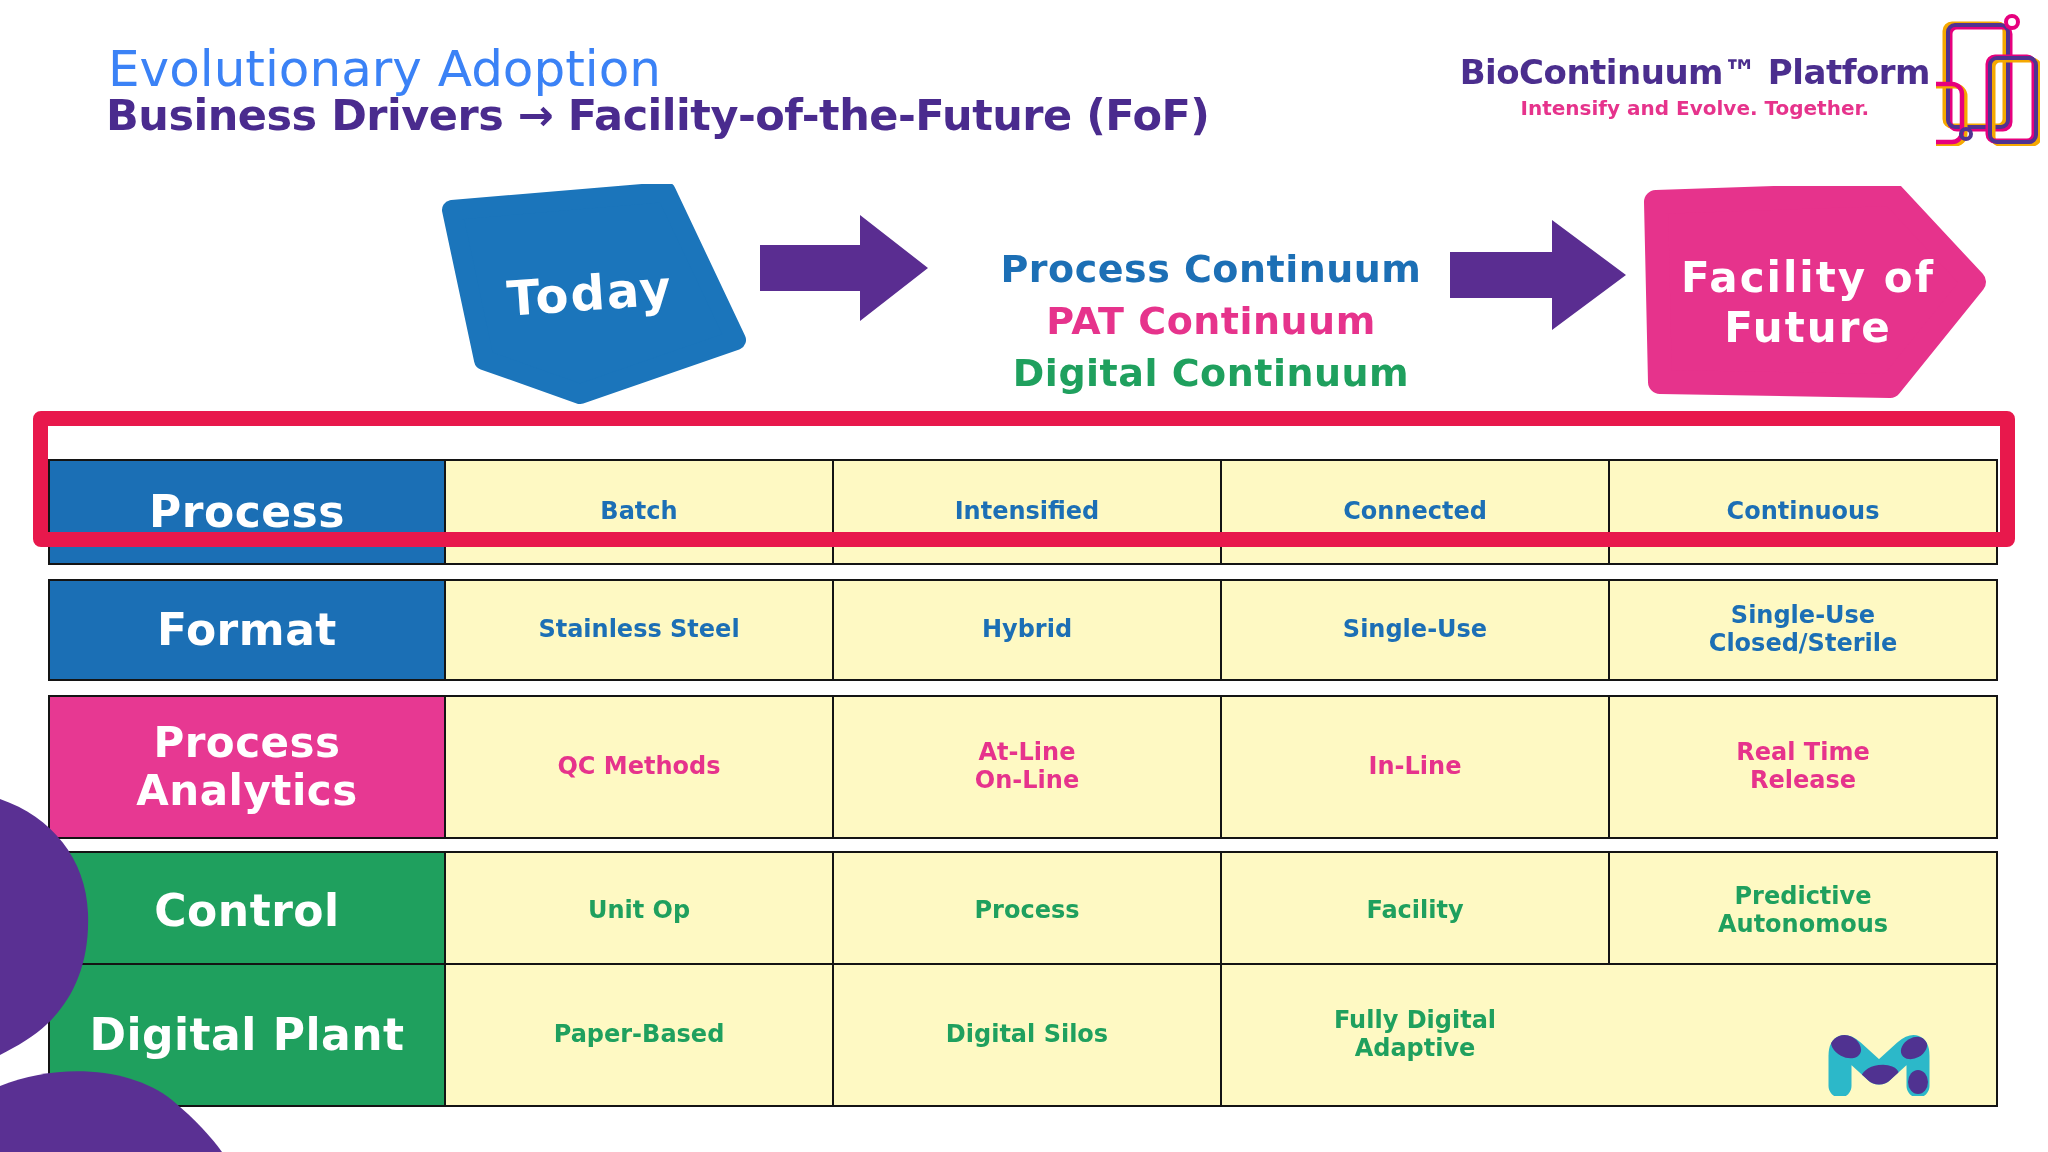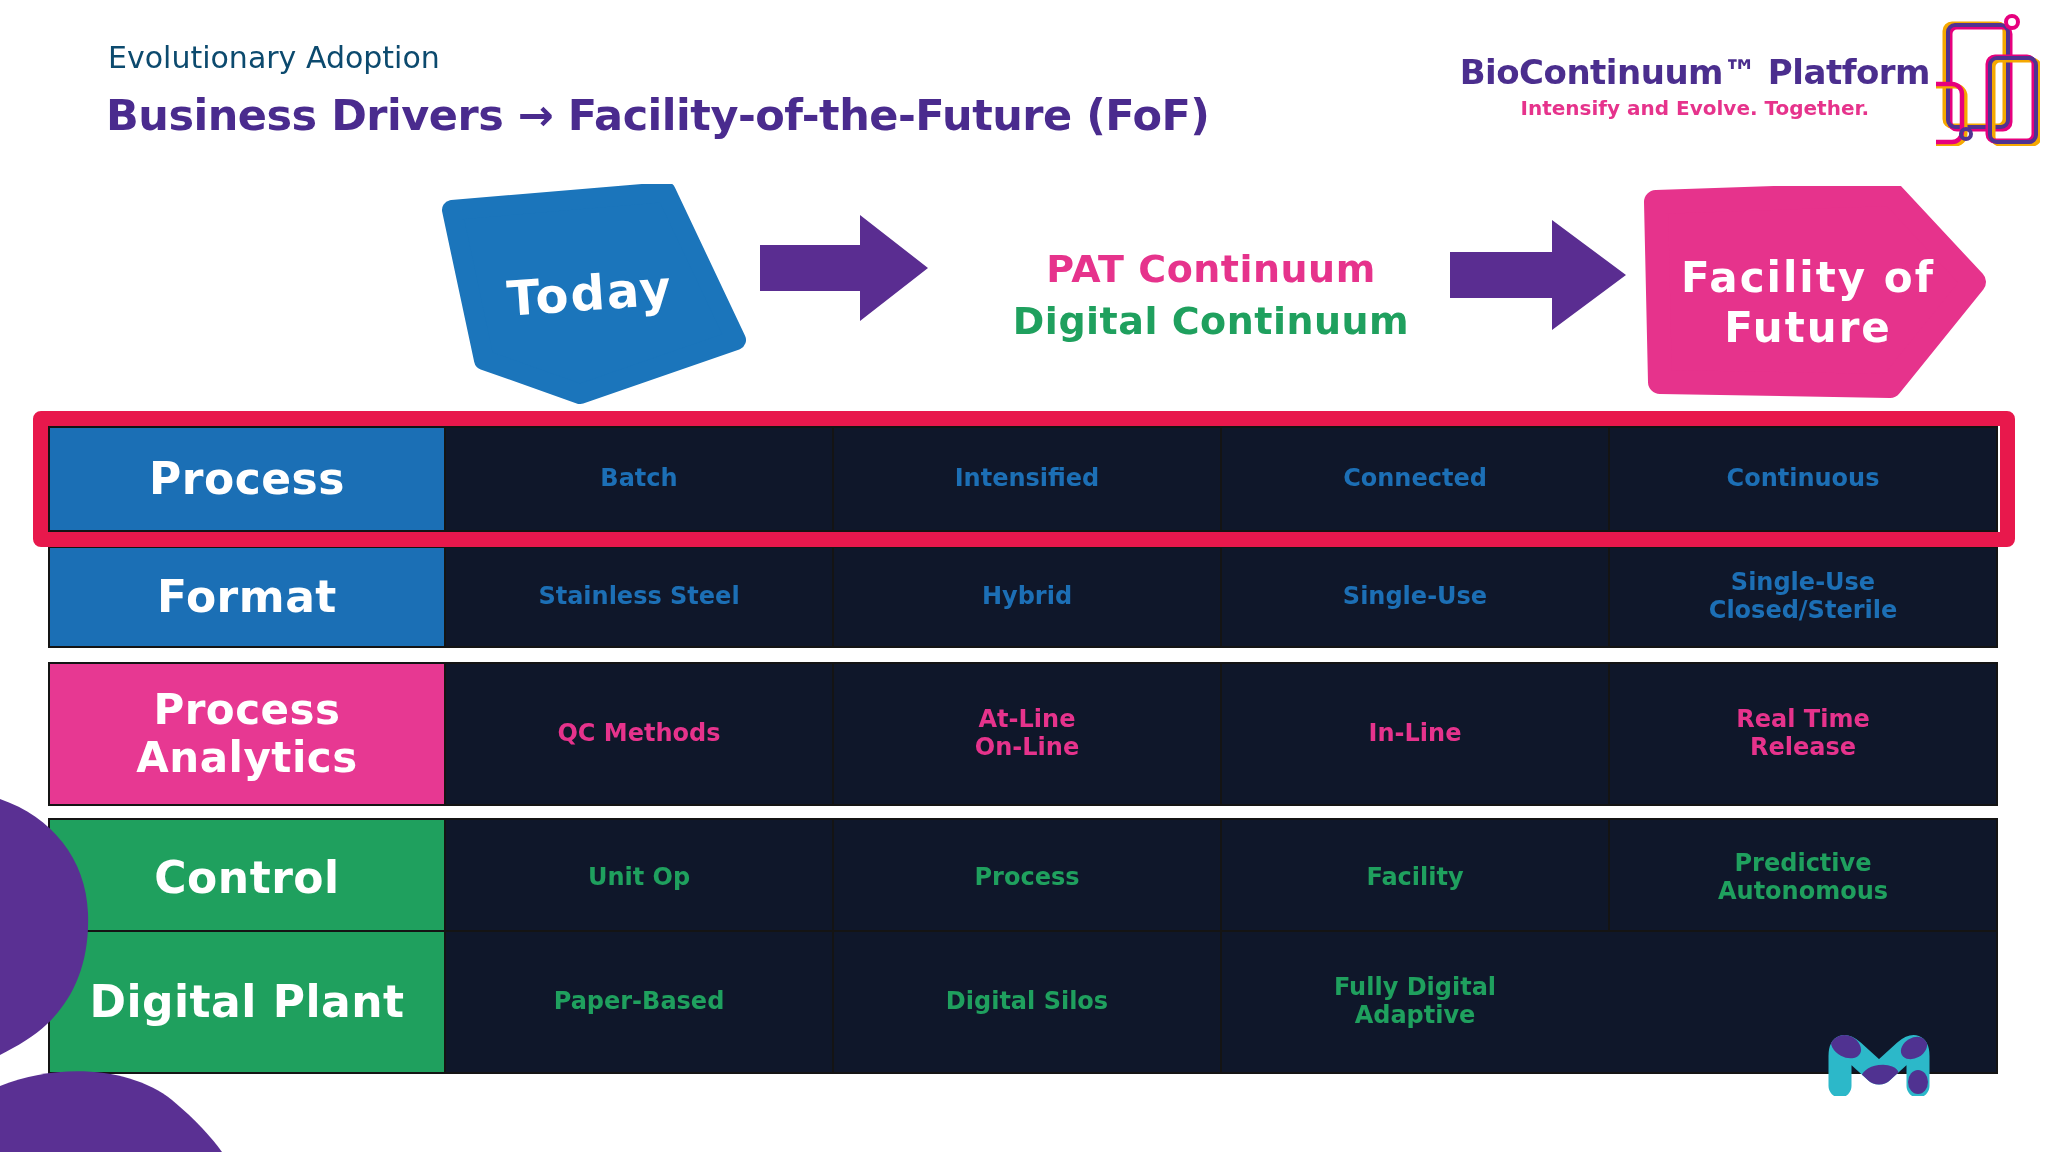--- a/index.html
+++ b/index.html
@@ -2,42 +2,42 @@
 <html><head>
 <meta charset="utf-8">
 <style>
   * { margin:0; padding:0; box-sizing:border-box; }
   html,body { background:#e8e8e8; }
   .slide {
     position:relative; width:2048px; height:1152px; background:#ffffff;
     overflow:hidden; font-family:"DejaVu Sans","Liberation Sans",sans-serif;
   }
   
-  .eyebrow { position:absolute; left:108px; top:40px; font-size:30px; font-weight:400; color:#0c4a6e; }
+  .eyebrow { position:absolute; left:108px; top:40px; font-size:50px; font-weight:400; color:#3b82f6; }
   .title   { position:absolute; left:106px; top:90px; font-size:43px; font-weight:700; color:#4A2B8E; letter-spacing:-0.5px; }
   
   .brand { position:absolute; right:118px; top:52px; text-align:center; }
   .brand-name { font-size:34px; font-weight:700; color:#4B2E8E; letter-spacing:-0.5px; }
   .brand-tagline { margin-top:4px; font-size:20px; font-weight:700; color:#E6338C; }
   .brand-icon { position:absolute; left:1936px; top:12px; }
   
   .today-svg  { position:absolute; left:438px; top:184px; }
   .arrow1     { position:absolute; left:760px; top:203px; }
   .arrow2     { position:absolute; left:1450px; top:208px; }
   .future-svg { position:absolute; left:1636px; top:186px; }
   .shape-label { font-weight:700; letter-spacing:2px; }
   .continuum { position:absolute; left:950px; top:243px; width:522px; text-align:center;
                font-size:38px; font-weight:700; line-height:52px; letter-spacing:0.5px; }
   .t-blue  { color:#1C6FB5; }
   .t-pink  { color:#E6338C; }
   .t-green { color:#1FA05E; }
   
   .trow { position:absolute; left:48px; width:1950px; display:grid;
-          grid-template-columns:394px 1fr 1fr 1fr 1fr; background:#0f172a;
-          border:2px solid #141414; }
+          grid-template-columns:394px 1fr 1fr 1fr 1fr; background:#fef9c3;
+          border:2px solid #141414;margin-top:33px; }
   .trow > div { display:flex; align-items:center; justify-content:center;
                 text-align:center; white-space:pre-line; font-weight:700; line-height:1.15; }
   .trow > div + div { border-left:2px solid #141414; }
   .th { color:#ffffff; font-size:44px; letter-spacing:0.5px; }
   .th-2line { font-size:42px; }
   .td { font-size:24px; }
   .h-blue  { background:#1B6FB5; }
   .h-pink  { background:#E73892; }
   .h-green { background:#1FA05E; }
   .row-a { top:426px; height:106px; }
@@ -82,20 +82,21 @@
   <svg class="today-svg" width="312" height="220" viewBox="0 0 312 220">
     <polygon points="14,26 228,8 298,156 142,210 46,176" fill="#1B75BB" stroke="#1B75BB" stroke-width="20" stroke-linejoin="round"></polygon>
     <text class="shape-label" x="152" y="126" text-anchor="middle" font-size="48" fill="#ffffff" transform="rotate(-4 152 112)">Today</text>
   </svg>
 
   <svg class="arrow1" width="170" height="130" viewBox="0 0 170 130">
     <polygon points="0,42 100,42 100,12 168,65 100,118 100,88 0,88" fill="#5A2D91"></polygon>
   </svg>
 
   <div class="continuum">
+    <div class="t-blue">Process Continuum</div>
     <div class="t-pink">PAT Continuum</div>
     <div class="t-green">Digital Continuum</div>
   </div>
 
   <svg class="arrow2" width="185" height="135" viewBox="0 0 185 135">
     <polygon points="0,44 102,44 102,12 176,67 102,122 102,90 0,90" fill="#5A2D91"></polygon>
   </svg>
 
   <svg class="future-svg" width="352" height="212" viewBox="0 0 352 212">
     <polygon points="20,16 256,8 338,96 254,200 24,196" fill="#E6338C" stroke="#E6338C" stroke-width="24" stroke-linejoin="round"></polygon>

